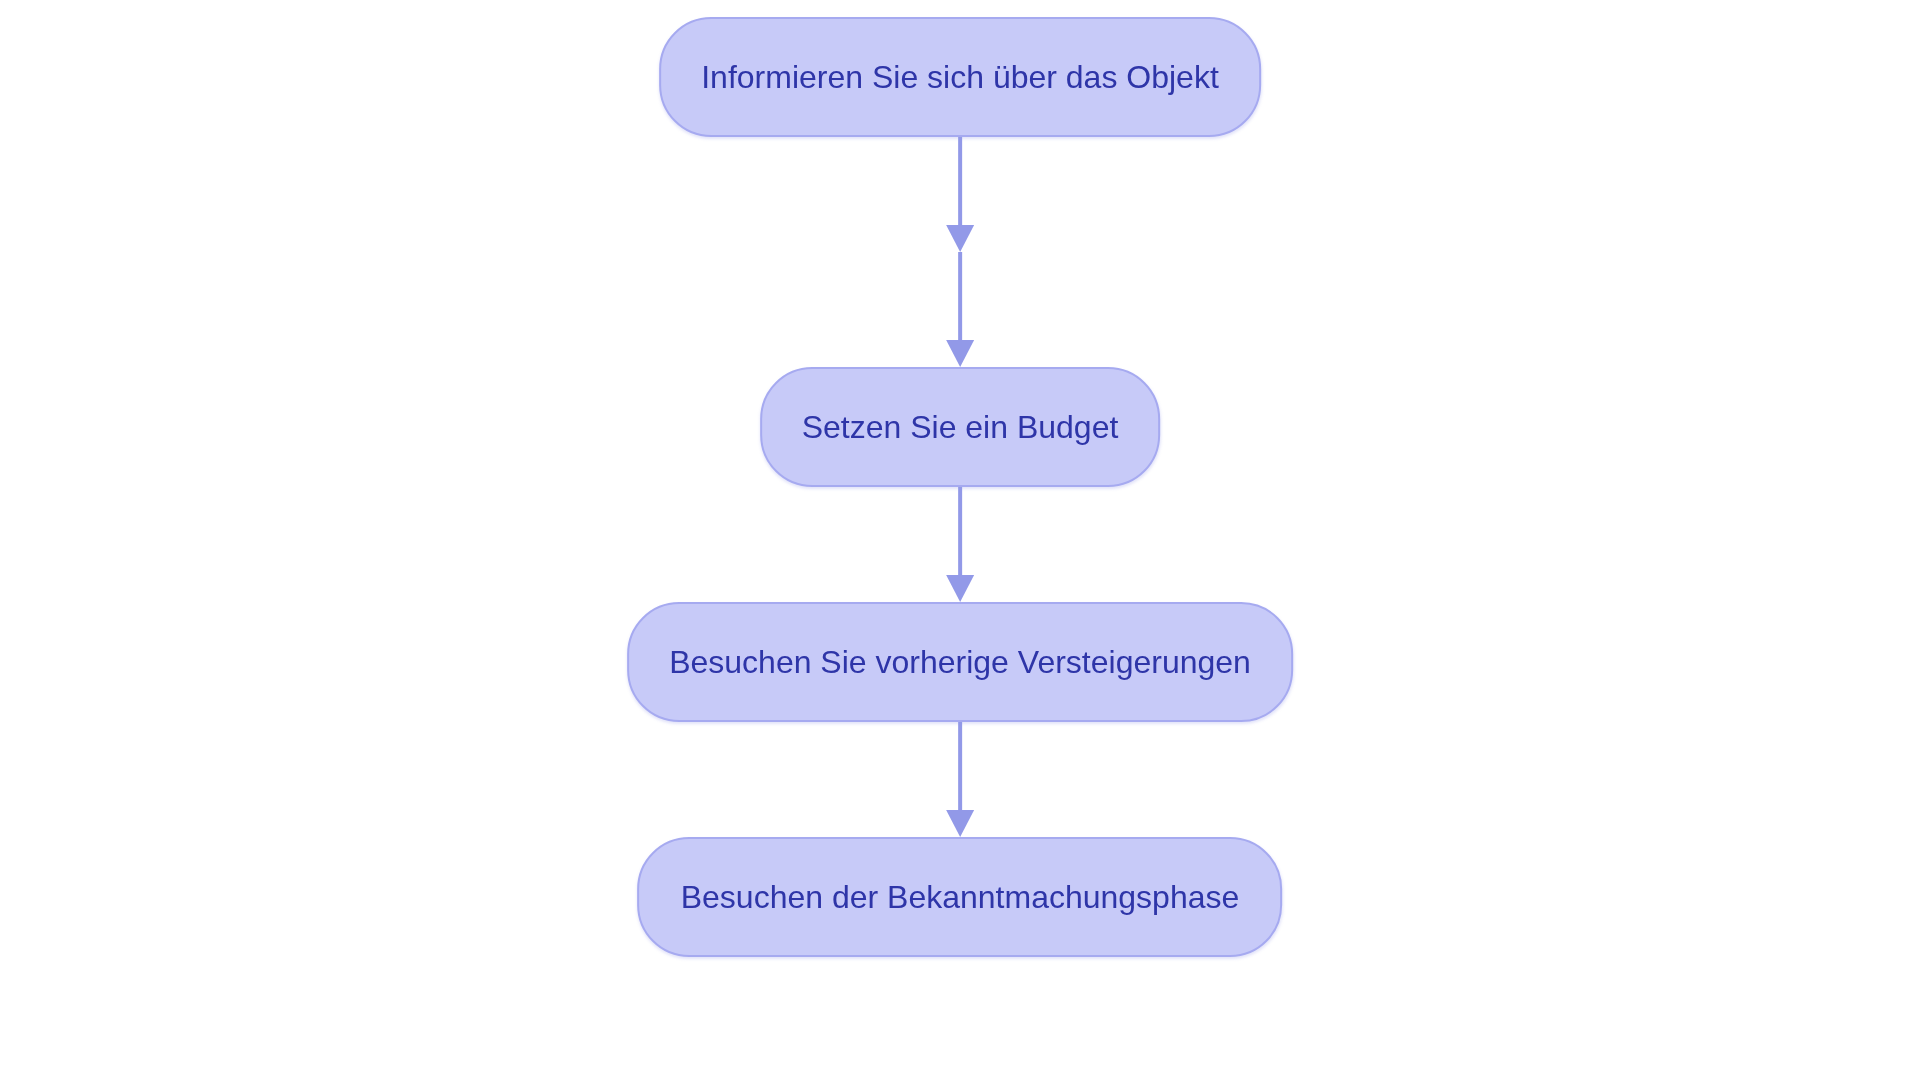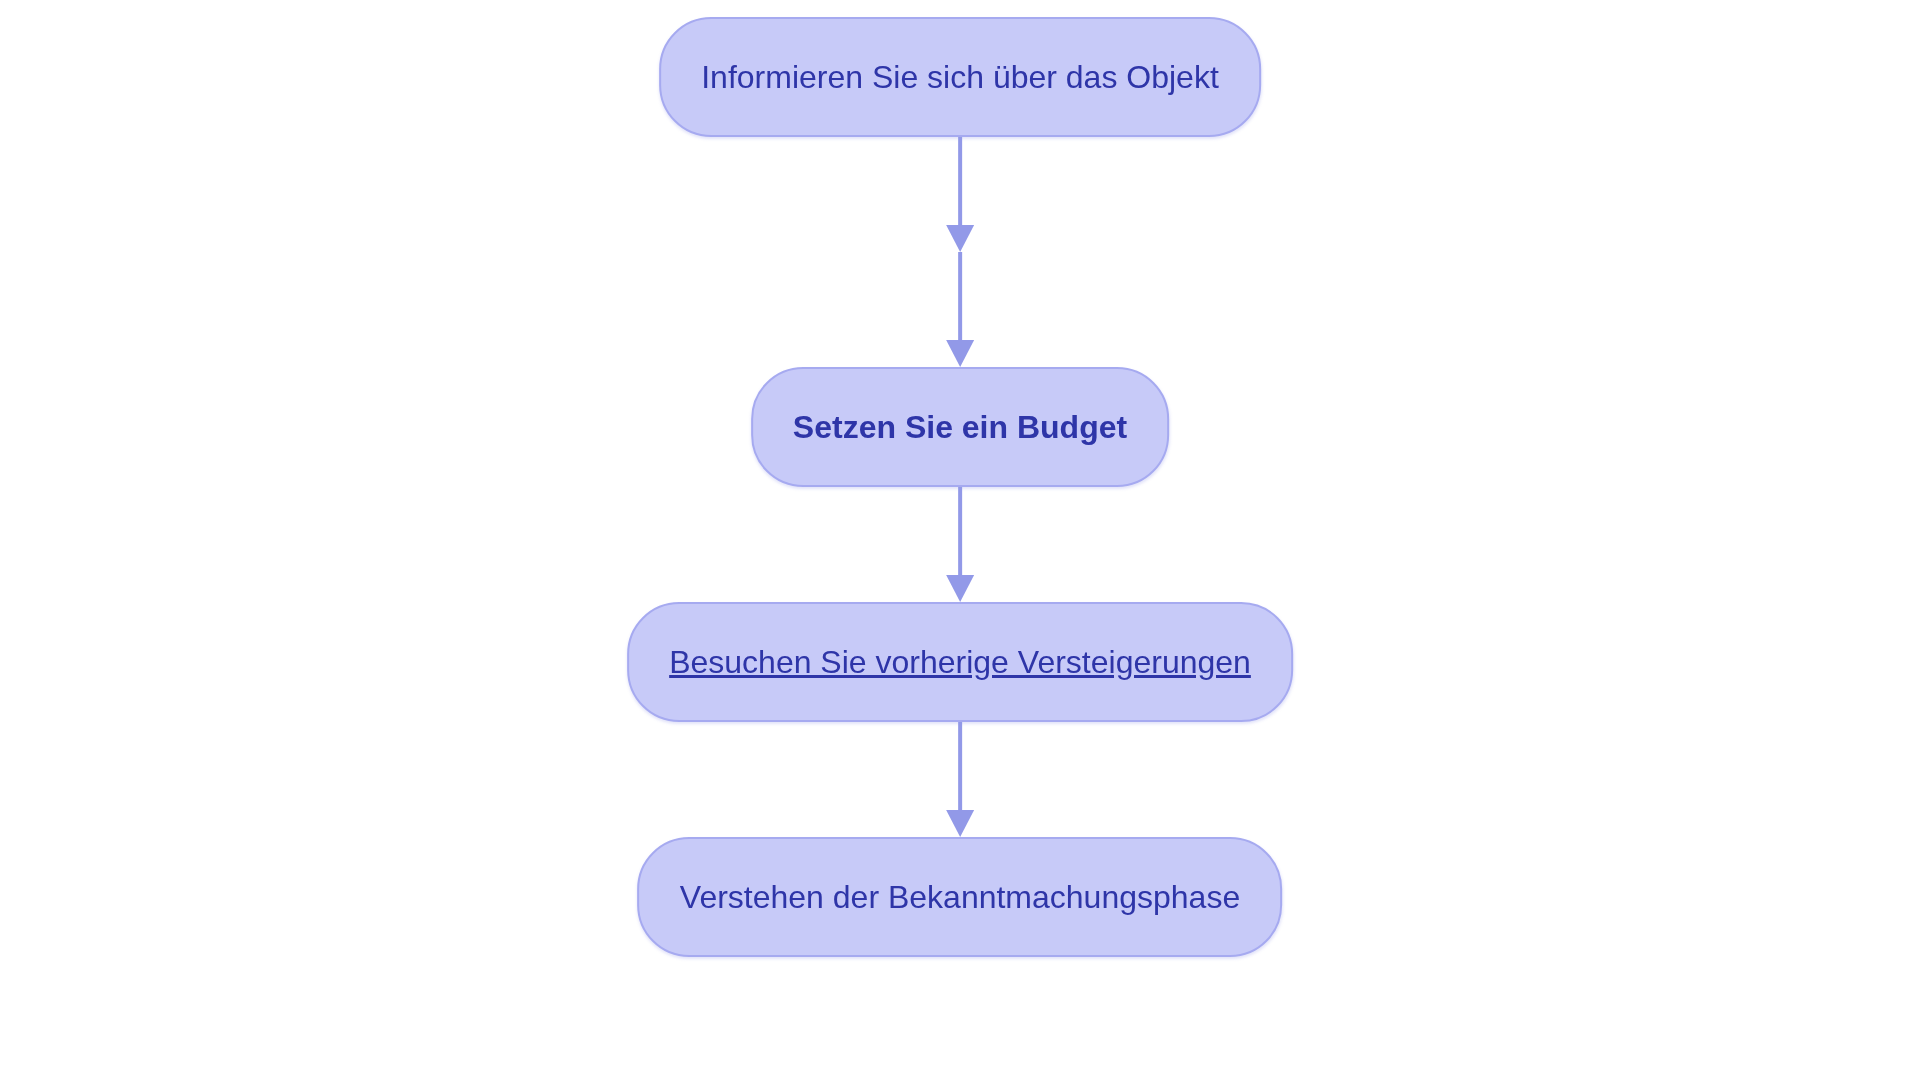--- a/index.html
+++ b/index.html
@@ -35,22 +35,22 @@
     display: flex;
     align-items: center;
     justify-content: center;
     padding: 0 40px;
     font-size: 32px;
     white-space: nowrap;
     box-shadow: 0 2px 3px rgba(140, 145, 230, 0.25);
   }
   .node-1 { min-width: 598px; }
   .node-2 { min-width: 352px; }
-  .node-3 { min-width: 394px; font-weight: bold; }
-  .node-4 { min-width: 648px; text-decoration: underline; }
+  .node-3 { min-width: 394px; }
+  .node-4 { min-width: 648px; }
   .node-5 { min-width: 645px; }
   .arrow {
     height: 115px;
     display: flex;
     flex-direction: column;
     align-items: center;
   }
   .arrow-line {
     width: 3.5px;
     flex: 1;
@@ -98,17 +98,17 @@
     <div class="node node-4">
       <span>Besuchen Sie vorherige Versteigerungen</span>
     </div>
 
     <div class="arrow">
       <div class="arrow-line"></div>
       <div class="arrow-head"></div>
     </div>
 
     <div class="node node-5">
-      <span>Verstehen der Bekanntmachungsphase</span>
+      <span>Besuchen der Bekanntmachungsphase</span>
     </div>
 
   </div>
 </div>
 
 </body></html>

